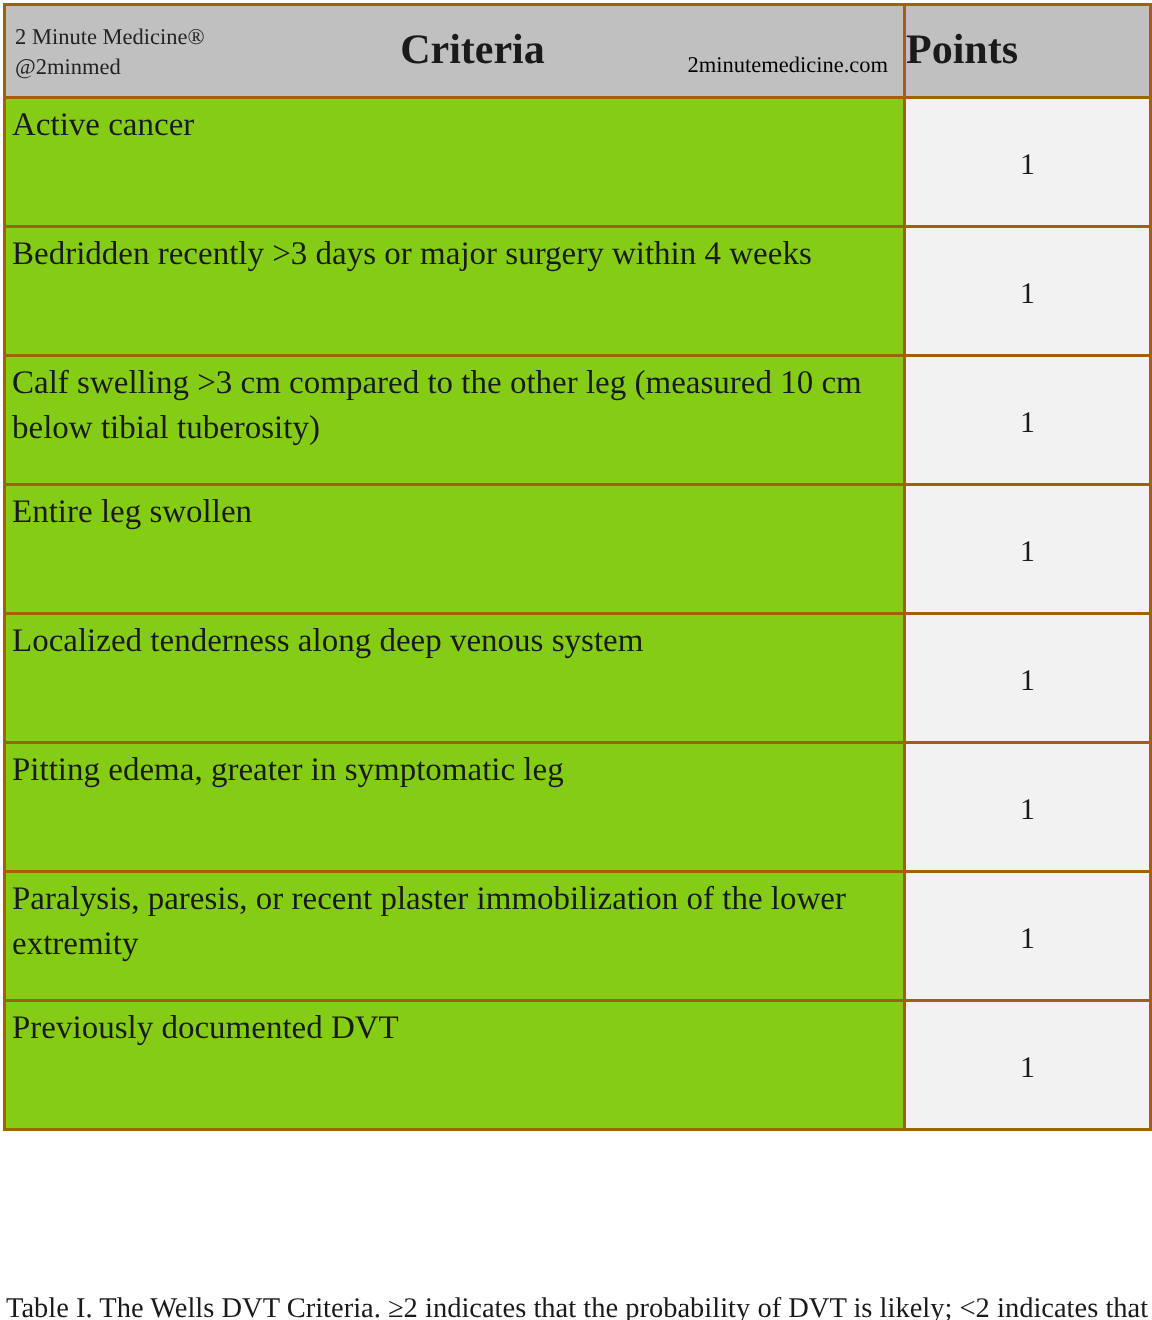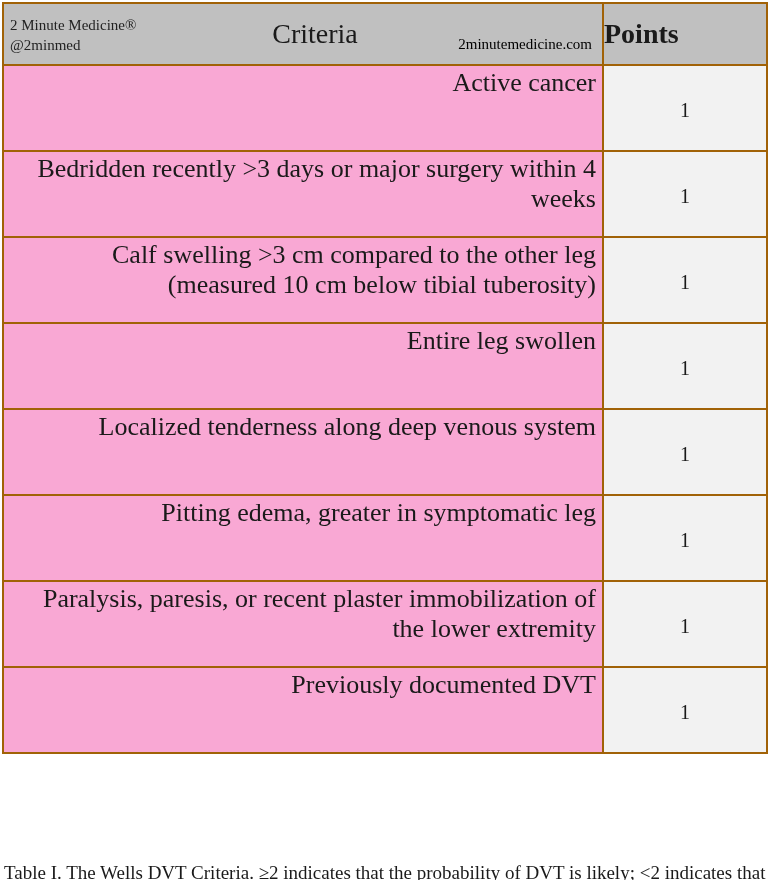--- a/index.html
+++ b/index.html
@@ -3,25 +3,25 @@
 <meta charset="utf-8">
 <style>
   html, body { margin: 0; padding: 0; background: #ffffff; }
   body { width: 768px; height: 880px; position: relative; overflow: hidden;
          font-family: "Liberation Serif", "DejaVu Serif", serif; color: #1a1a1a; }
   .tbl { position: absolute; left: 2px; top: 2px; width: 764px; border-collapse: collapse; table-layout: fixed; }
   .tbl td, .tbl th { border: 2px solid #a16207; padding: 0; vertical-align: top; }
   .hdr th { background: #c0c0c0; height: 60px; }
   .hdr-left { position: relative; }
   .brand { position: absolute; left: 6px; top: 11px; font-size: 15px; line-height: 20px; font-weight: normal; text-align: left; color: #222; }
-  .crit-title { position: absolute; left: 0; right: 0; top: 14px; text-align: center; font-size: 28px; font-weight: normal; padding-left: 24px; }
+  .crit-title { position: absolute; left: 0; right: 0; top: 14px; text-align: center; font-size: 28px; font-weight: bold; padding-left: 24px; }
   .site { position: absolute; right: 10px; top: 32px; font-size: 15px; font-weight: normal; color: #000000; }
   .pts-title { font-size: 28px; font-weight: bold; text-align: left; vertical-align: middle !important; }
   .row td { height: 80px; }
-  .crit { background: #f9a8d4; font-size: 26px; line-height: 30px; padding: 2px 6px 0 4px !important; text-align: right; }
+  .crit { background: #84cc16; font-size: 22px; line-height: 30px; padding: 2px 6px 0 4px !important; }
   .pts { background: #f2f2f2; text-align: center; vertical-align: middle !important; font-size: 20px; padding-top: 4px !important; }
   .caption { position: absolute; left: 4px; top: 860px; width: 762px; font-size: 19px; line-height: 26px; color: #1a1a1a; }
 </style>
 </head>
 <body>
 
 <table class="tbl">
   <colgroup>
     <col style="width:600px">
     <col style="width:164px">

